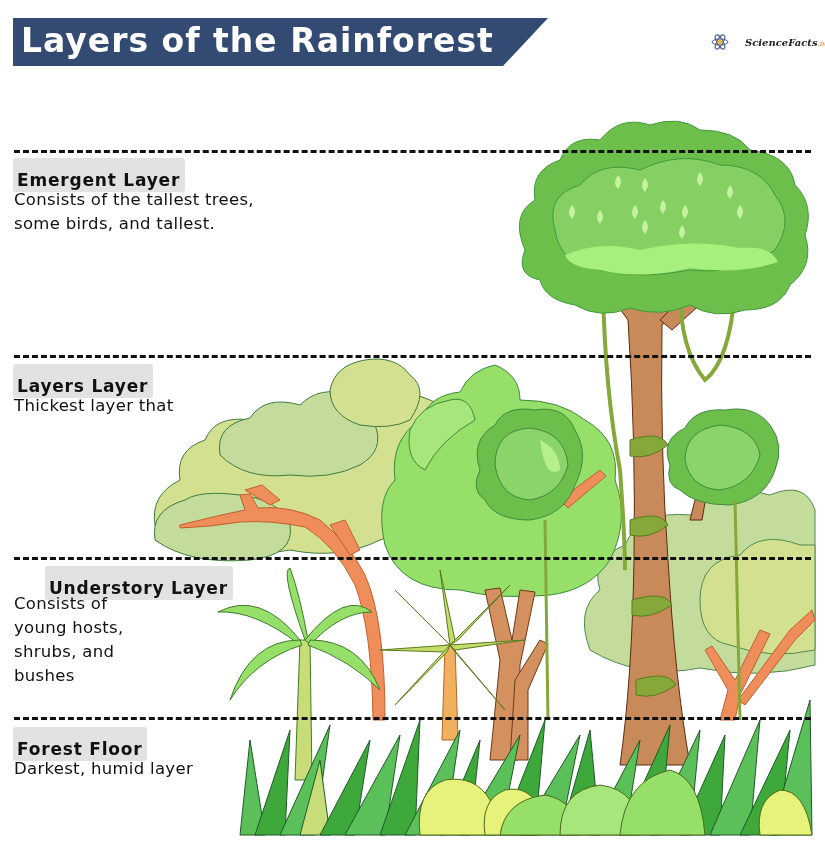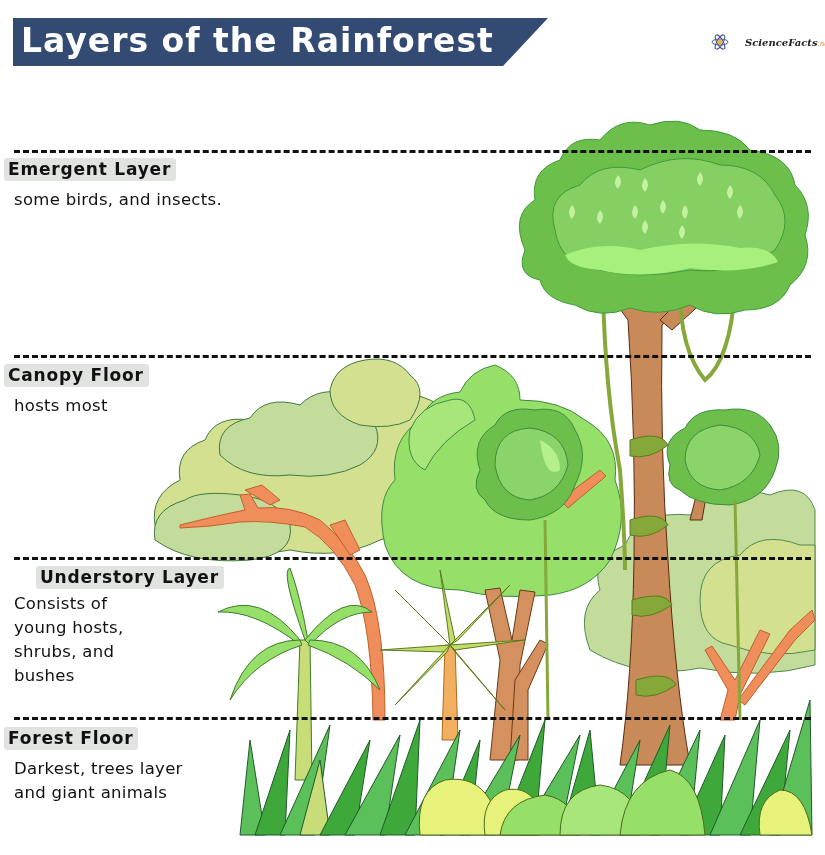--- a/index.html
+++ b/index.html
@@ -4,21 +4,21 @@
 <style>
   html,body{margin:0;padding:0;background:#fff;}
   body{width:825px;height:855px;position:relative;overflow:hidden;font-family:"Liberation Sans","DejaVu Sans",sans-serif;}
   .title-banner{position:absolute;left:13px;top:18px;width:535px;height:48px;}
   .title-banner svg{position:absolute;left:0;top:0;}
   .title-text{position:absolute;left:8px;top:3px;font-family:"DejaVu Sans",sans-serif;font-weight:bold;font-size:33px;color:#fff;letter-spacing:1px;white-space:nowrap;}
   .logo{position:absolute;left:711px;top:33px;height:18px;display:flex;align-items:center;gap:16px;}
   .logo-text{font-family:"DejaVu Serif",serif;font-style:italic;font-size:10px;color:#222;font-weight:bold;}
   .logo-tld{font-size:7px;color:#e07b28;font-weight:normal;}
   .dash{position:absolute;left:14px;width:797px;height:0;border-top:3px dashed #111;}
-  .layer-label{position:absolute;left:4px;padding:1px 5px 2px 4px;background:#e1e3e1;border-radius:3px;font-family:"DejaVu Sans",sans-serif;font-weight:bold;font-size:17px;letter-spacing:0.8px;color:#111;white-space:nowrap;}
+  .layer-label{position:absolute;left:13px;padding:12px 5px 2px 4px;background:#e1e3e1;border-radius:3px;font-family:"DejaVu Sans",sans-serif;font-weight:bold;font-size:17px;letter-spacing:0.8px;color:#111;white-space:nowrap;}
   .layer-desc{position:absolute;left:14px;font-family:"DejaVu Sans",sans-serif;font-size:16.5px;line-height:24px;color:#111;letter-spacing:0.3px;}
   .layer-desc div{white-space:nowrap;}
   .art{position:absolute;left:0;top:0;}
 </style>
 </head>
 <body>
 
 <div class="title-banner">
   <svg width="535" height="48">
     <polygon points="0,0 535,0 490,48 0,48" fill="#334a73"></polygon>
@@ -177,33 +177,33 @@
 
 </svg>
 
 <div class="dash" style="top:150px;"></div>
 <div class="dash" style="top:355px;"></div>
 <div class="dash" style="top:557px;"></div>
 <div class="dash" style="top:717px;"></div>
 
 <div class="layer-label" style="top:158px;">Emergent Layer</div>
 <div class="layer-desc" style="top:188px;">
-  <div>some birds, and insects.</div>
-</div>
-
-<div class="layer-label" style="top:364px;">Canopy Floor</div>
+  <div>Consists of the tallest trees,</div>
+  <div>some birds, and tallest.</div>
+</div>
+
+<div class="layer-label" style="top:364px;">Layers Layer</div>
 <div class="layer-desc" style="top:394px;">
-  <div>hosts most</div>
+  <div>Thickest layer that</div>
 </div>
 
 <div class="layer-label" style="top:566px;margin-left:32px;">Understory Layer</div>
 <div class="layer-desc" style="top:592px;">
   <div>Consists of</div>
   <div>young hosts,</div>
   <div>shrubs, and</div>
   <div>bushes</div>
 </div>
 
 <div class="layer-label" style="top:727px;">Forest Floor</div>
 <div class="layer-desc" style="top:757px;">
-  <div>Darkest, trees layer</div>
-  <div>and giant animals</div>
+  <div>Darkest, humid layer</div>
 </div>
 
 </body></html>

